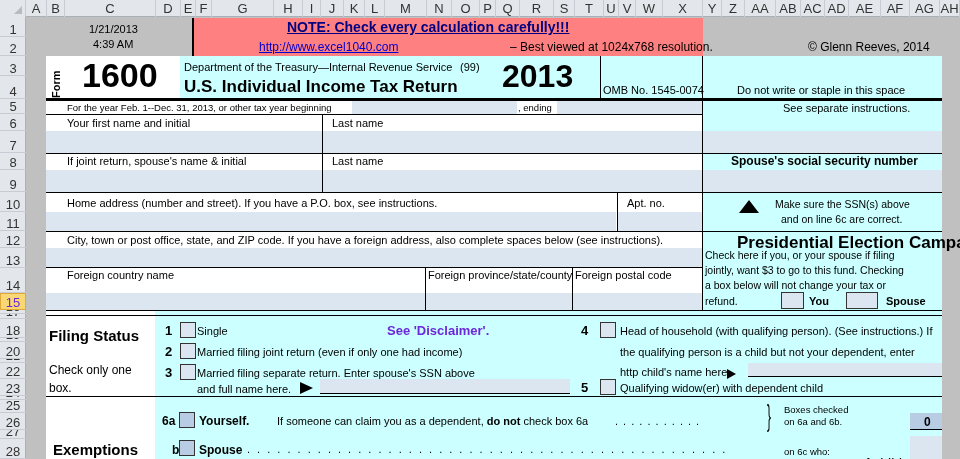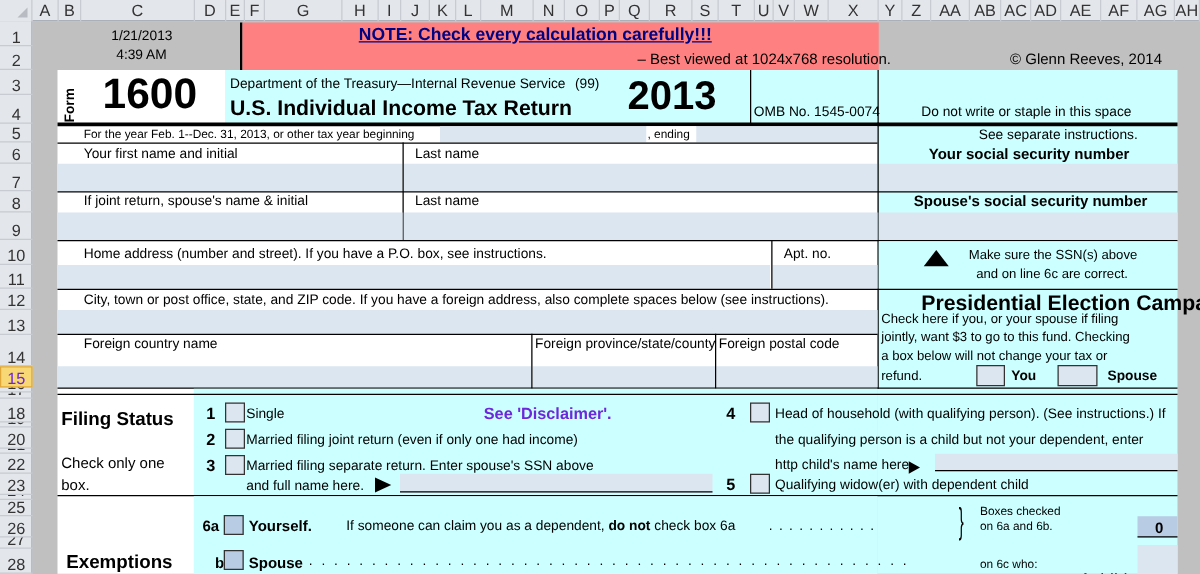--- a/index.html
+++ b/index.html
@@ -97,20 +97,21 @@
   </div>
 
 <div id="sheet">
 
   <div class="abs" style="left:0;top:0;width:155px;height:38px;background:#c0c0c0;"></div>
   <div class="txt" style="left:62px;top:5px;font-size:11px;">1/21/2013</div>
   <div class="txt" style="left:66px;top:20px;font-size:11px;">4:39 AM</div>
   <div class="vline" style="left:165px;top:0;height:38px;border-left:2px solid #000;"></div>
   <div class="abs" style="left:167px;top:0;width:509px;height:38px;background:#ff8080;"></div>
   <div class="txt" style="left:260px;top:1px;font-size:14px;font-weight:bold;color:#000080;text-decoration:underline;">NOTE:  Check every calculation carefully!!!</div>
+  <div class="txt" style="left:232px;top:22px;font-size:12px;color:#0000cc;text-decoration:underline;">http://www.excel1040.com</div>
   <div class="txt" style="left:483px;top:22px;font-size:12px;">– Best viewed at 1024x768 resolution.</div>
   <div class="txt" style="left:781px;top:22px;font-size:12px;">© Glenn Reeves, 2014</div>
 
   <div class="abs white" style="left:19px;top:38px;width:656px;height:403px;"></div>
   <div class="abs cyan" style="left:675px;top:38px;width:240px;height:403px;"></div>
 
   <div class="abs cyan" style="left:153px;top:38px;width:522px;height:43px;"></div>
   <div class="txt" style="left:23px;top:46px;font-size:11px;font-weight:bold;transform:rotate(-90deg);transform-origin:left top;top:80px;">Form</div>
   <div class="txt" style="left:55px;top:38px;font-size:34px;font-weight:bold;">1600</div>
   <div class="txt" style="left:157px;top:43px;font-size:11px;">Department of the Treasury—Internal Revenue Service</div>
@@ -125,21 +126,20 @@
 
   <div class="abs hl" style="left:325px;top:83px;width:350px;height:13px;"></div>
   <div class="txt" style="left:40px;top:84px;font-size:9.5px;">For the year Feb. 1--Dec. 31, 2013, or other tax year beginning</div>
   <div class="abs white" style="left:490px;top:83px;width:40px;height:13px;"></div>
   <div class="txt" style="left:491px;top:84px;font-size:9.5px;">, ending</div>
   <div class="txt" style="left:756px;top:84px;font-size:11px;">See separate instructions.</div>
   <div class="hline" style="left:19px;top:96px;width:656px;"></div>
 
   <div class="txt" style="left:40px;top:99px;font-size:11px;">Your first name and initial</div>
   <div class="txt" style="left:305px;top:99px;font-size:11px;">Last name</div>
-  <div class="txt" style="left:716px;top:98px;font-size:12px;font-weight:bold;">Your social security number</div>
   <div class="abs hl" style="left:19px;top:113px;width:276px;height:22px;"></div>
   <div class="abs hl" style="left:296px;top:113px;width:379px;height:22px;"></div>
   <div class="abs hl" style="left:676px;top:113px;width:239px;height:22px;"></div>
   <div class="vline" style="left:295px;top:96px;height:78px;"></div>
   <div class="vline" style="left:675px;top:80px;height:213px;"></div>
   <div class="hline" style="left:19px;top:135px;width:896px;"></div>
 
   <div class="txt" style="left:40px;top:137px;font-size:11px;">If joint return, spouse's name &amp; initial</div>
   <div class="txt" style="left:305px;top:137px;font-size:11px;">Last name</div>
   <div class="txt" style="left:704px;top:136px;font-size:12px;font-weight:bold;">Spouse's social security number</div>

